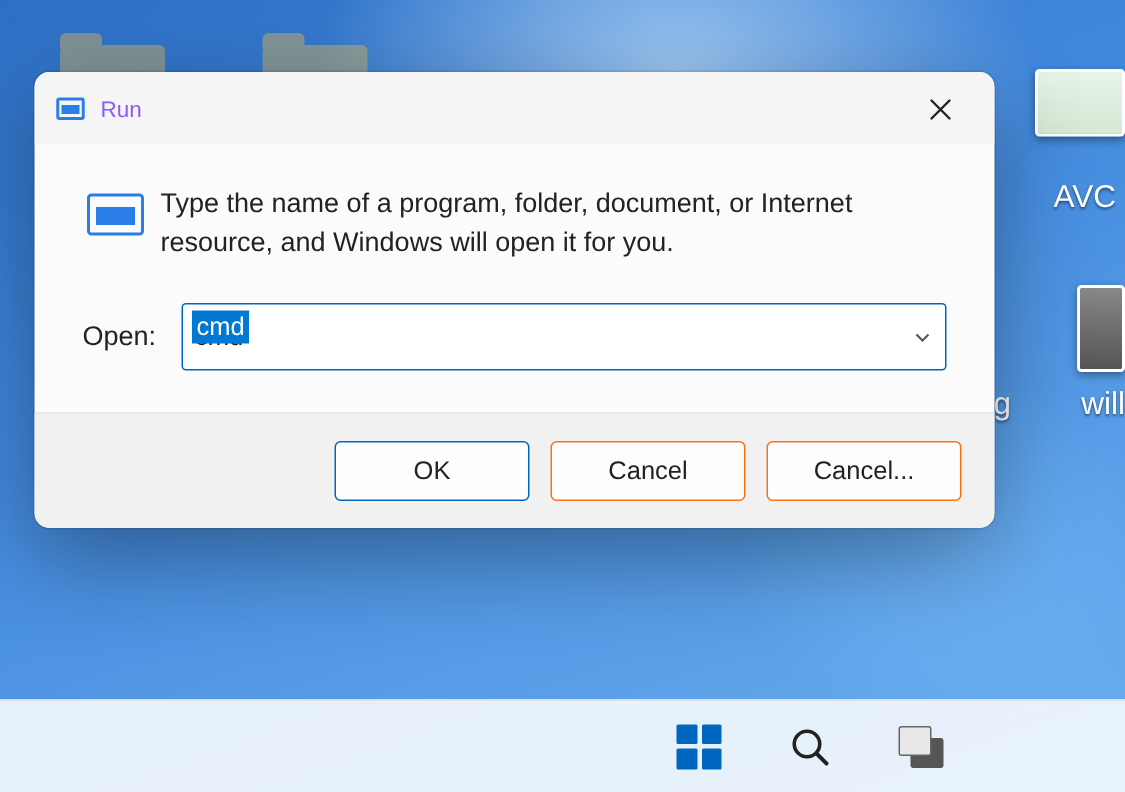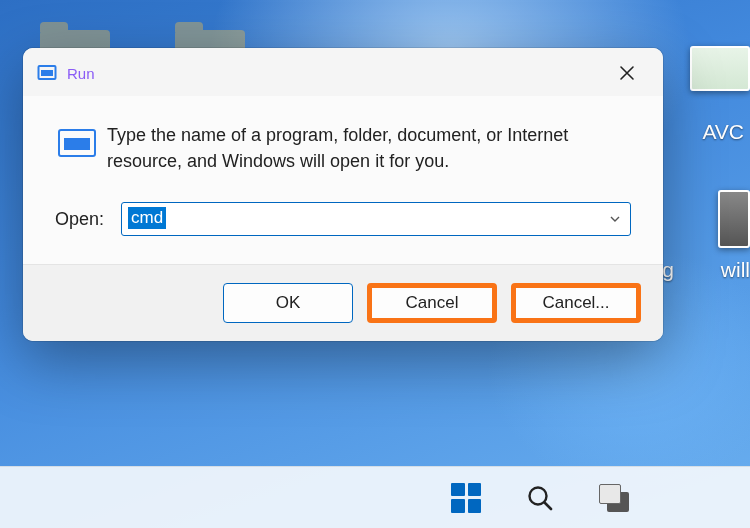--- a/index.html
+++ b/index.html
@@ -120,21 +120,21 @@
       padding: 18px 32px 28px 32px;
       gap: 6px;
     }
     .open-label { font-size: 18px; color: #222; width: 60px; }
     .combo {
       flex: 1;
       display: flex;
       align-items: center;
       border: 1px solid #0067c0;
       border-radius: 3px;
-      height: 34px;
+      height: 45px;
       background: #fff;
       position: relative;
     }
     .combo input {
       flex: 1;
       border: none;
       outline: none;
       font-size: 17px;
       padding: 4px 8px;
       background: transparent;
@@ -162,21 +162,21 @@
       padding: 18px 22px;
       display: flex;
       justify-content: flex-end;
       gap: 14px;
       text-align: center;
     }
     .btn {
       min-width: 130px;
       height: 40px;
       background: #fdfdfd;
-      border: 5px solid #f97316;
+      border: 1px solid #f97316;
       border-radius: 4px;
       font-size: 17px;
       color: #222;
       cursor: pointer;
       display: flex; align-items: center; justify-content: center;
     }
     .btn.primary { border: 1px solid #0067c0; }
 
     
     .taskbar {

